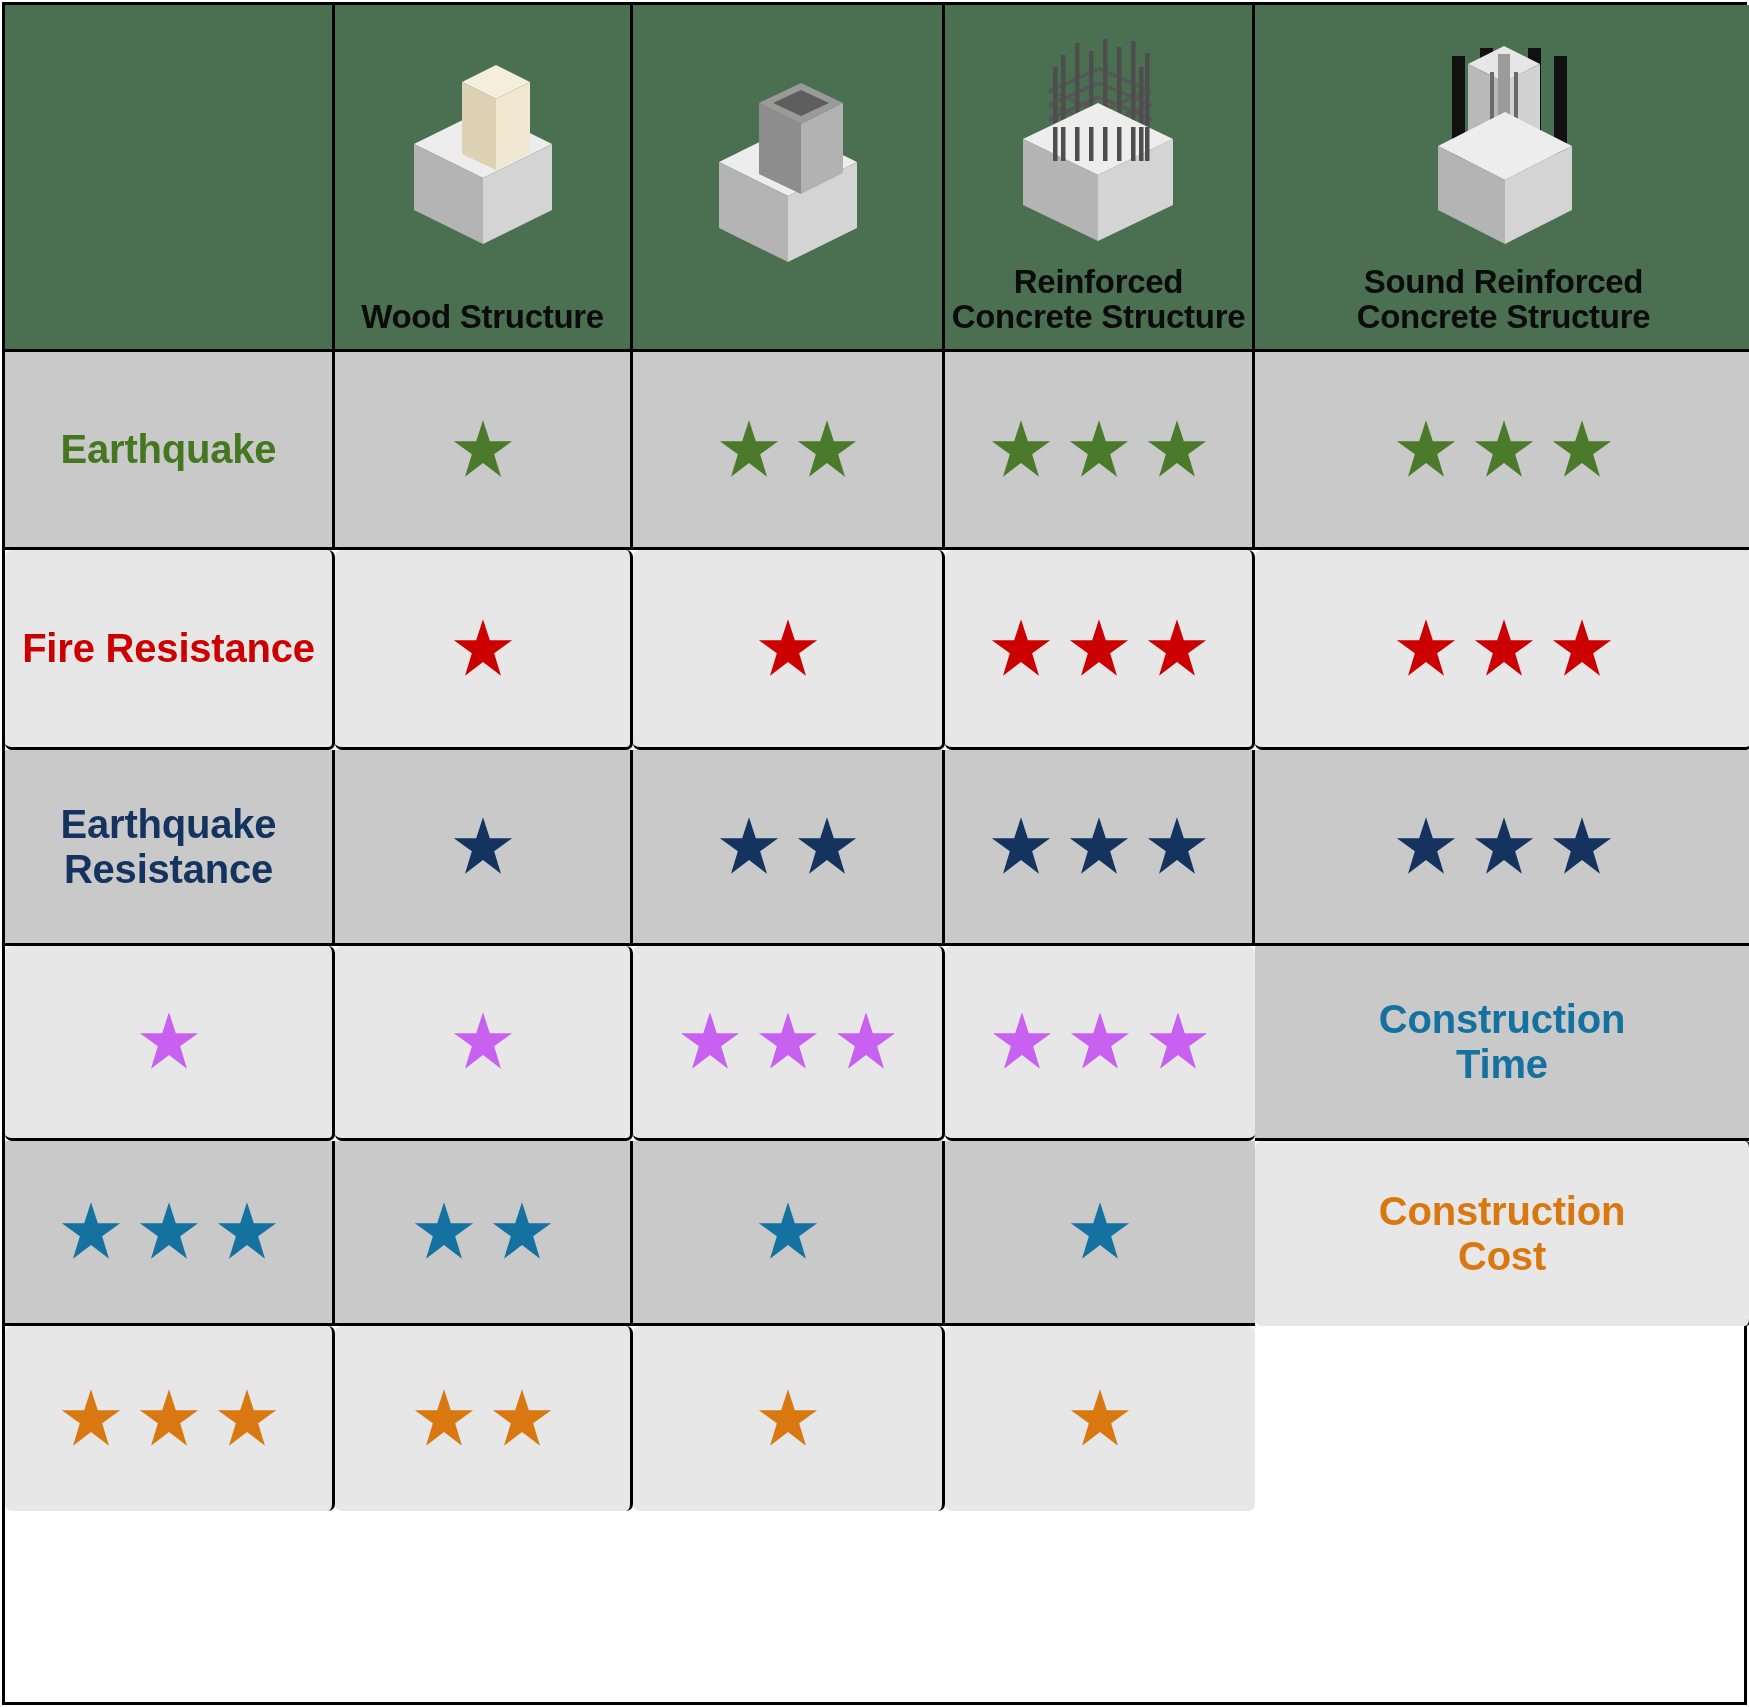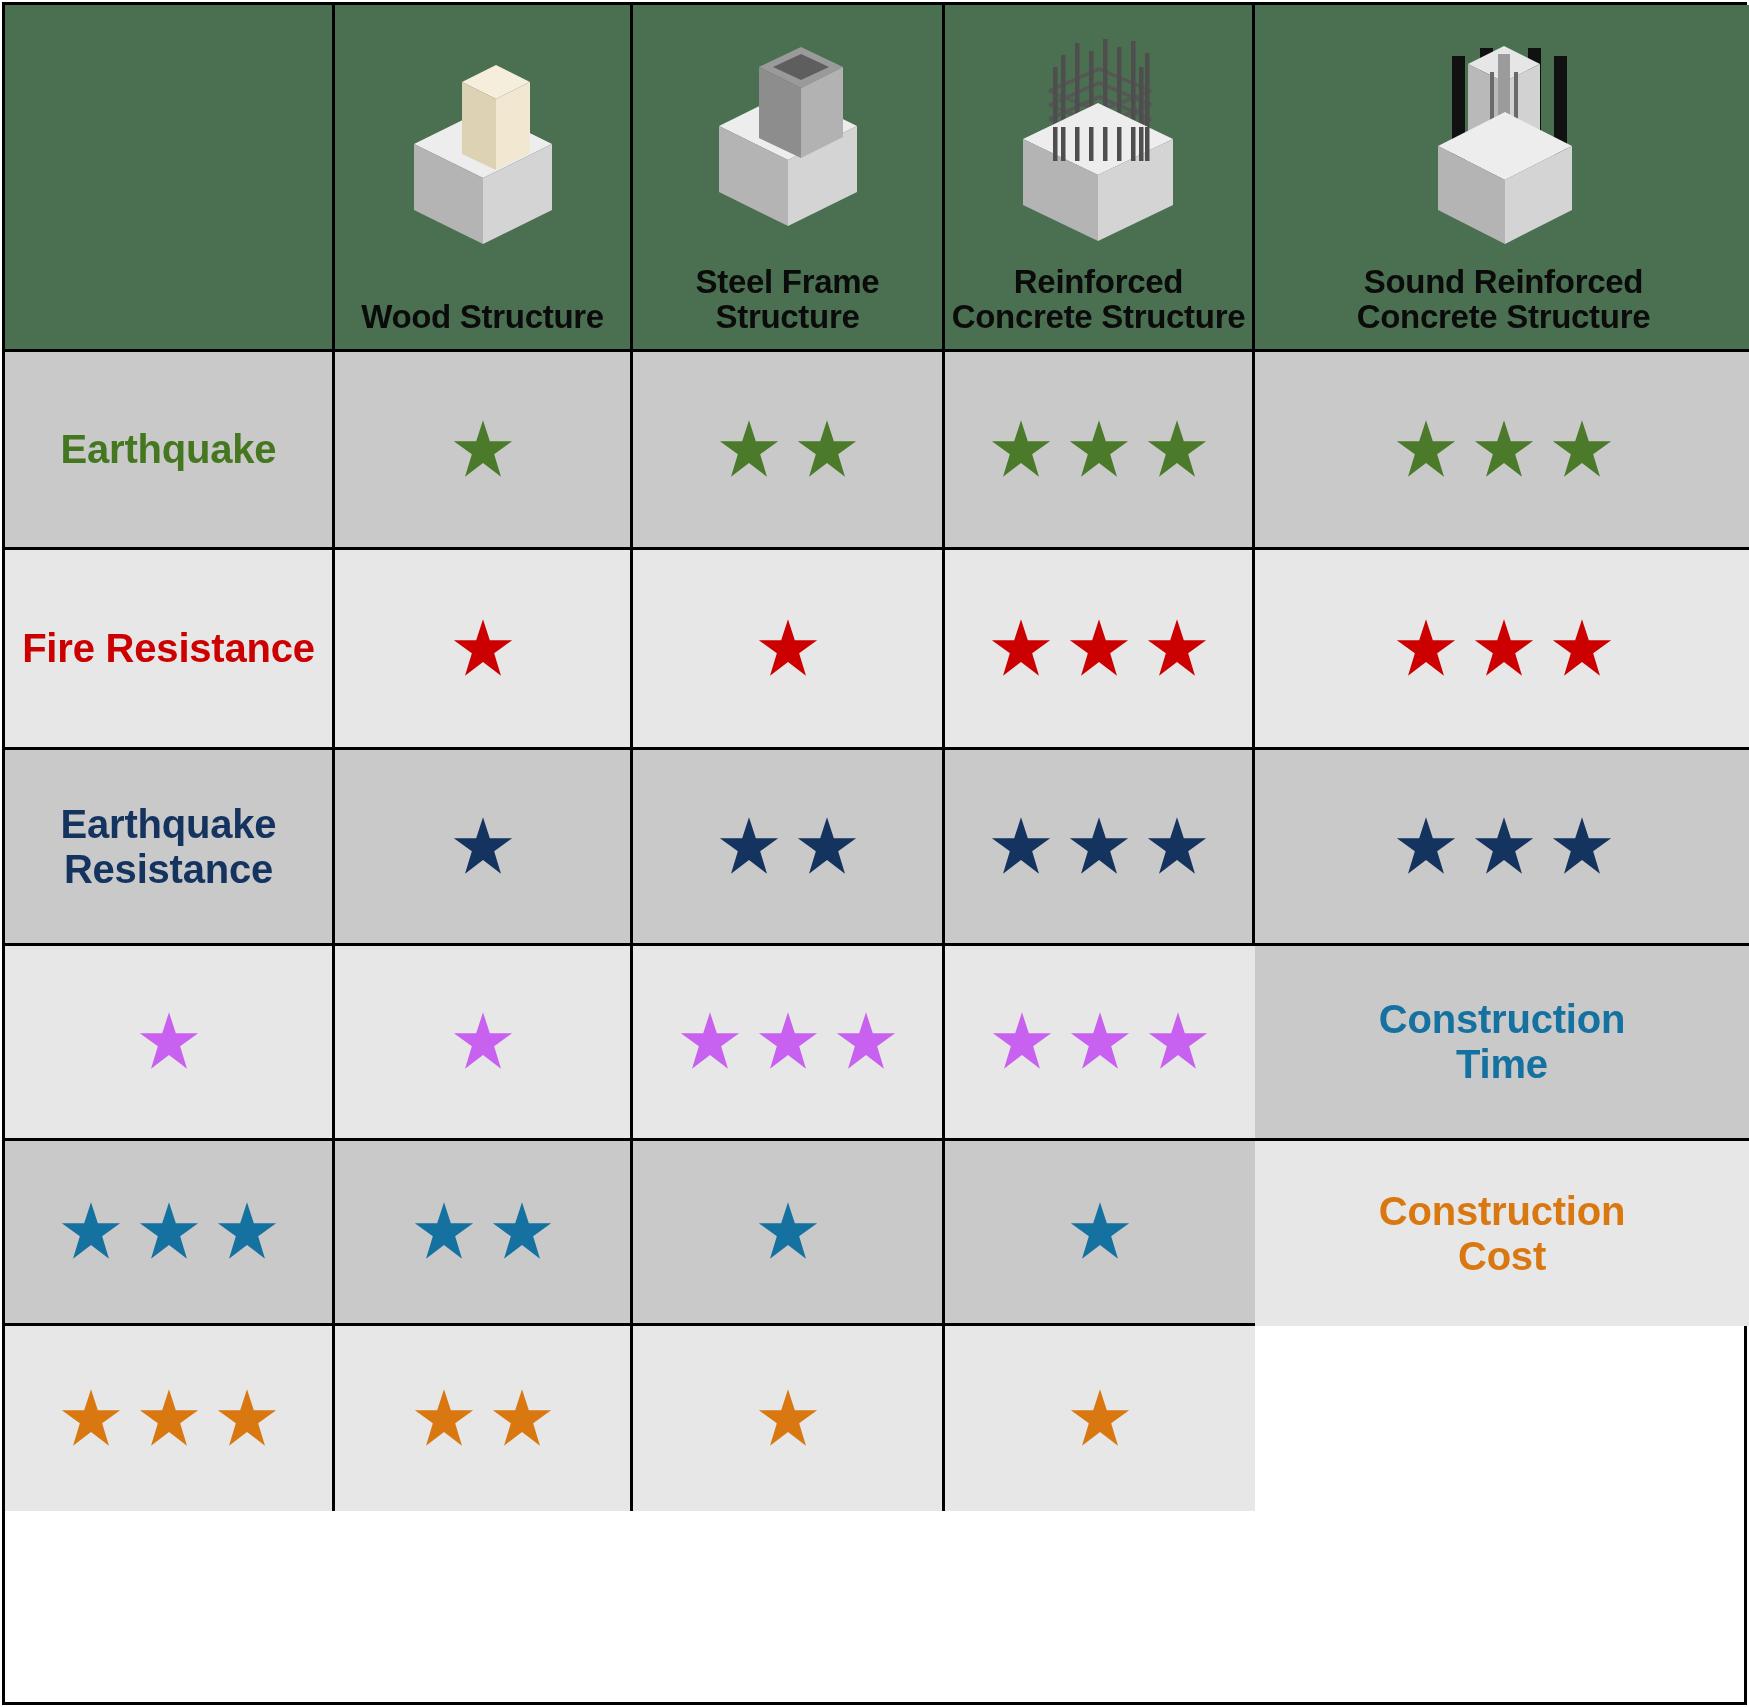--- a/index.html
+++ b/index.html
@@ -49,21 +49,21 @@
   }
   .hdr-label{
     font-weight:bold;font-size:33px;line-height:1.08;
     color:#0b0b0b;text-align:center;letter-spacing:-0.3px;
     white-space:pre-line;
     padding:0 6px;
   }
 
   
   .row-shade-a{background:#c9c9c9;}
-  .row-shade-b{background:#e7e7e7;}
+  .row-shade-b{background:#e7e7e7;border-radius:7px;}
   .crit-label{
     font-weight:bold;font-size:40px;line-height:1.12;
     text-align:center;white-space:pre-line;letter-spacing:-0.2px;
   }
   .stars{
     display:flex;align-items:center;justify-content:center;
     gap:16px;
   }
   .stars svg{display:block;}
 
@@ -99,22 +99,20 @@
 
     <polygon points="36 96, 105 62, 174 96, 105 130" fill="#ededee"></polygon>
     <polygon points="36 96, 105 130, 105 196, 36 162" fill="#b4b4b5"></polygon>
     <polygon points="105 130, 174 96, 174 162, 105 196" fill="#d4d4d5"></polygon>
     <polygon points="76 37, 118 17, 160 37, 118 58" fill="#9a9a9a"></polygon>
     <polygon points="90 37, 118 24, 146 37, 118 50" fill="#5e5e5e"></polygon>
     <polygon points="76 37, 118 58, 118 128, 76 108" fill="#8d8d8d"></polygon>
     <polygon points="118 58, 160 37, 160 107, 118 128" fill="#b2b2b2"></polygon>
   </svg>
           </div>
-      <div class="hdr-label">Steel Frame
-Structure</div>
     </div>
   </div>
       <div class="cell hdr">
     <div class="hdr-inner">
       <div class="hdr-icon">
             <svg width="215" height="220" viewBox="0 0 215 220" aria-hidden="true">
     <polyline points="58 64, 108 42, 160 64" fill="none" stroke="#565656" stroke-width="3.5"></polyline>
               <polyline points="58 64, 108 84, 160 64" fill="none" stroke="#565656" stroke-width="3.5" opacity="0.85"></polyline>
               <polyline points="58 78, 108 56, 160 78" fill="none" stroke="#565656" stroke-width="3.5"></polyline>
               <polyline points="58 78, 108 98, 160 78" fill="none" stroke="#565656" stroke-width="3.5" opacity="0.85"></polyline>

